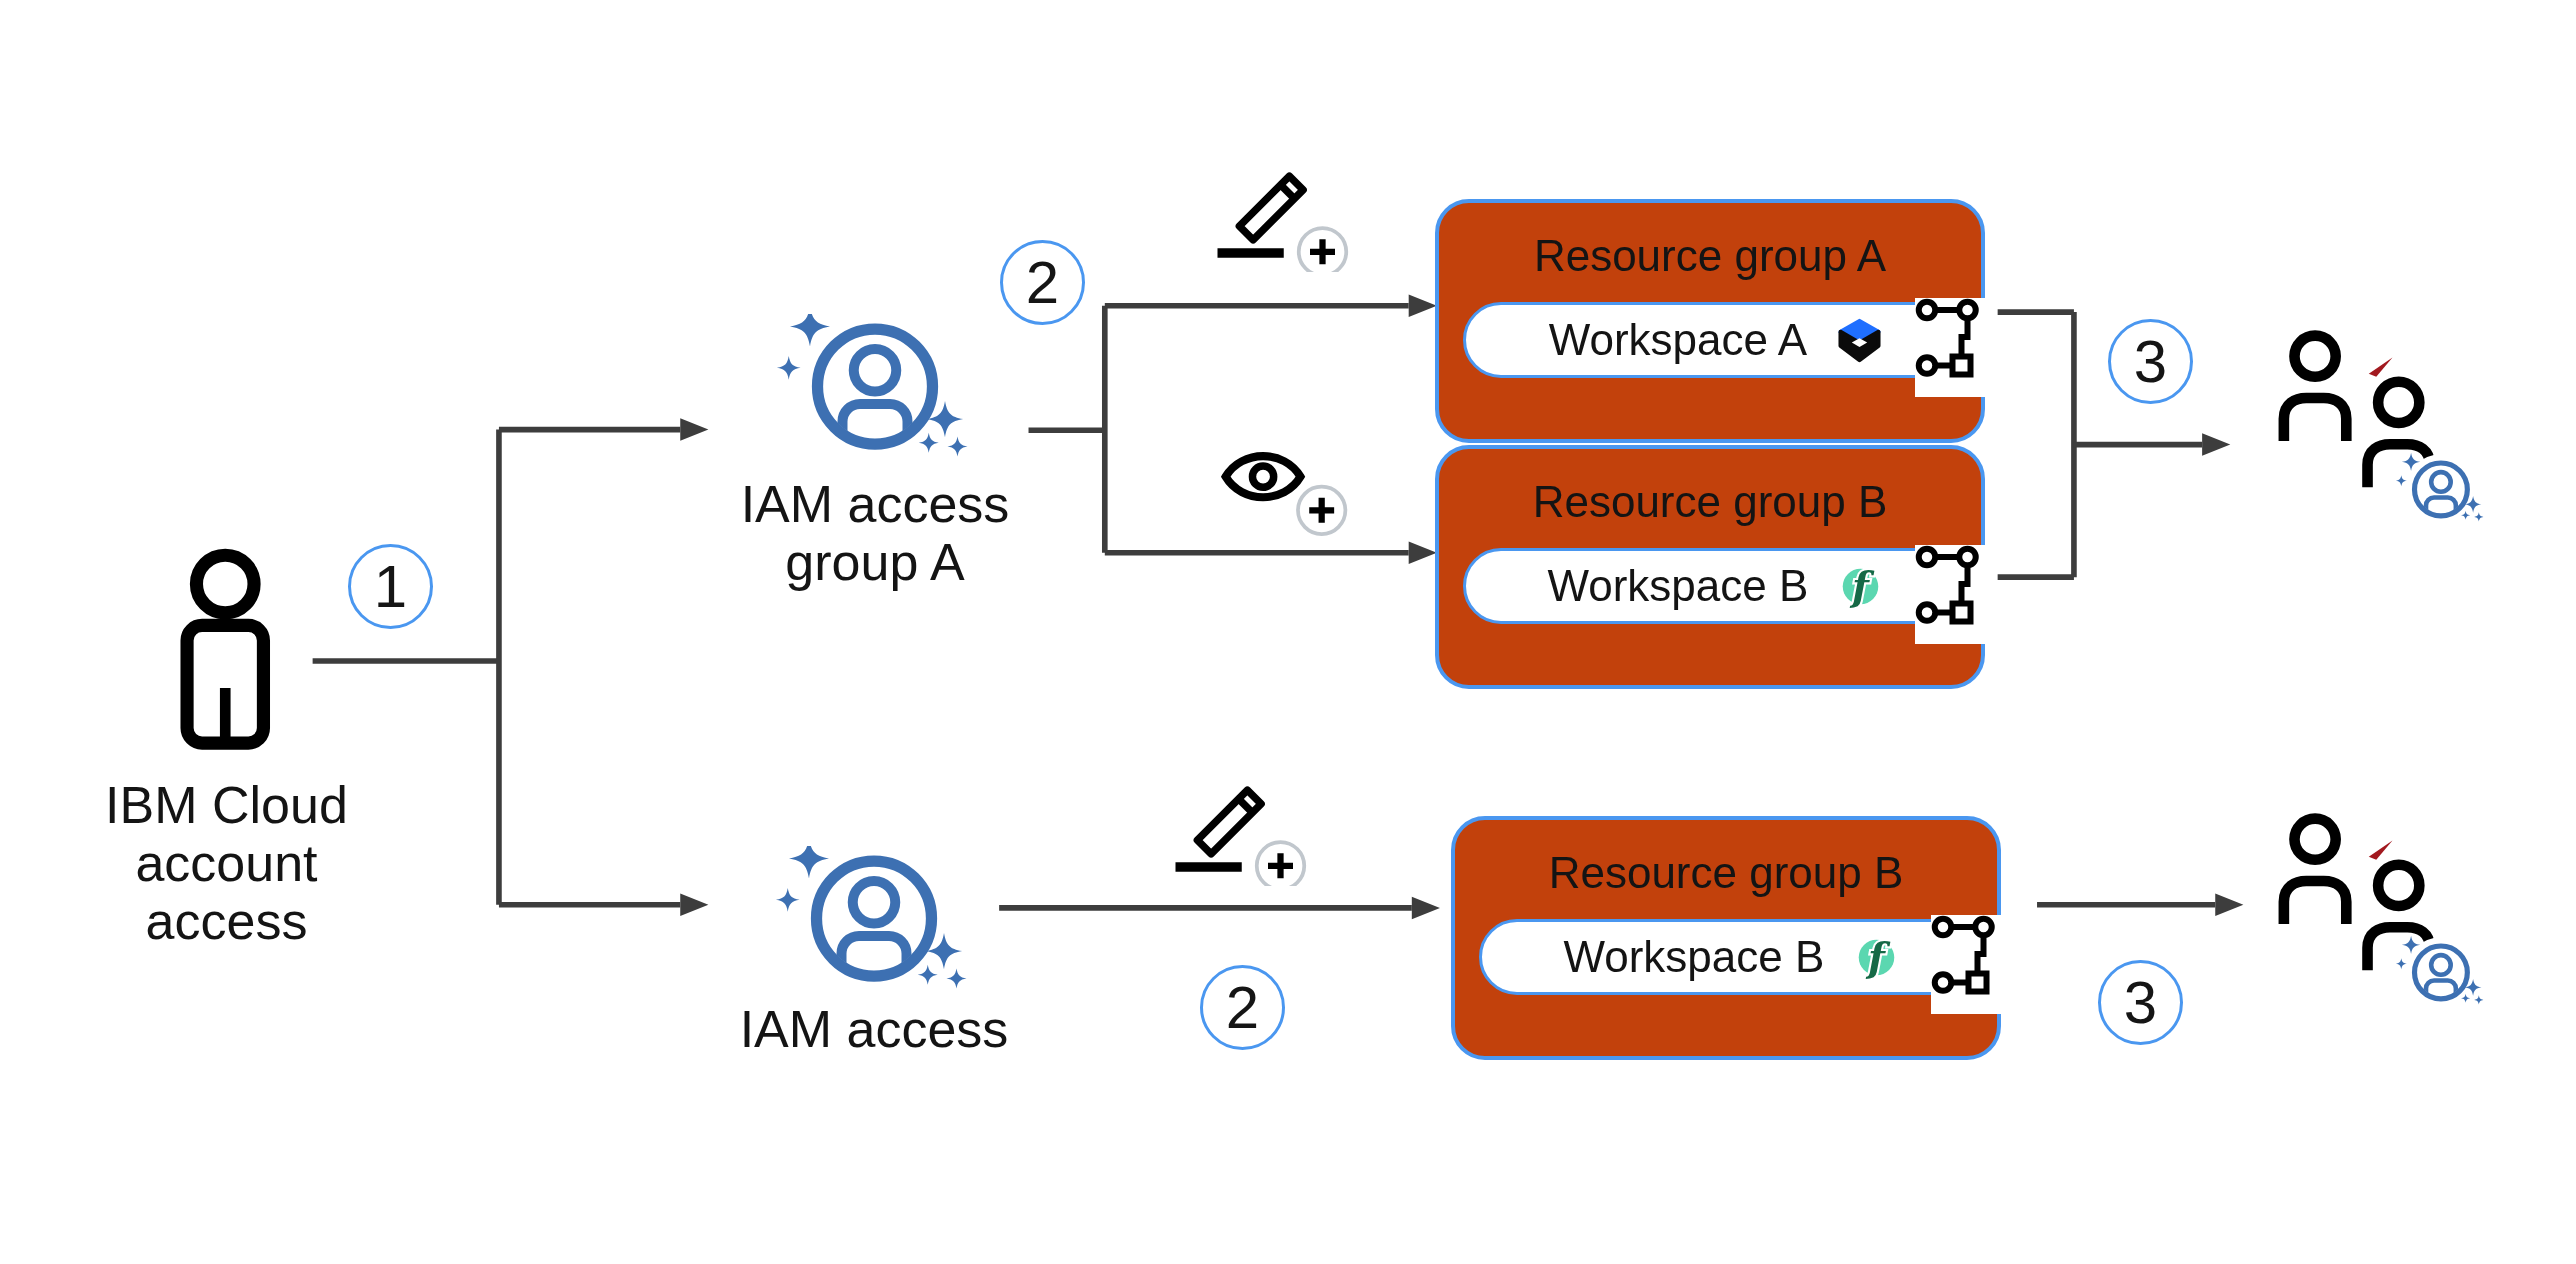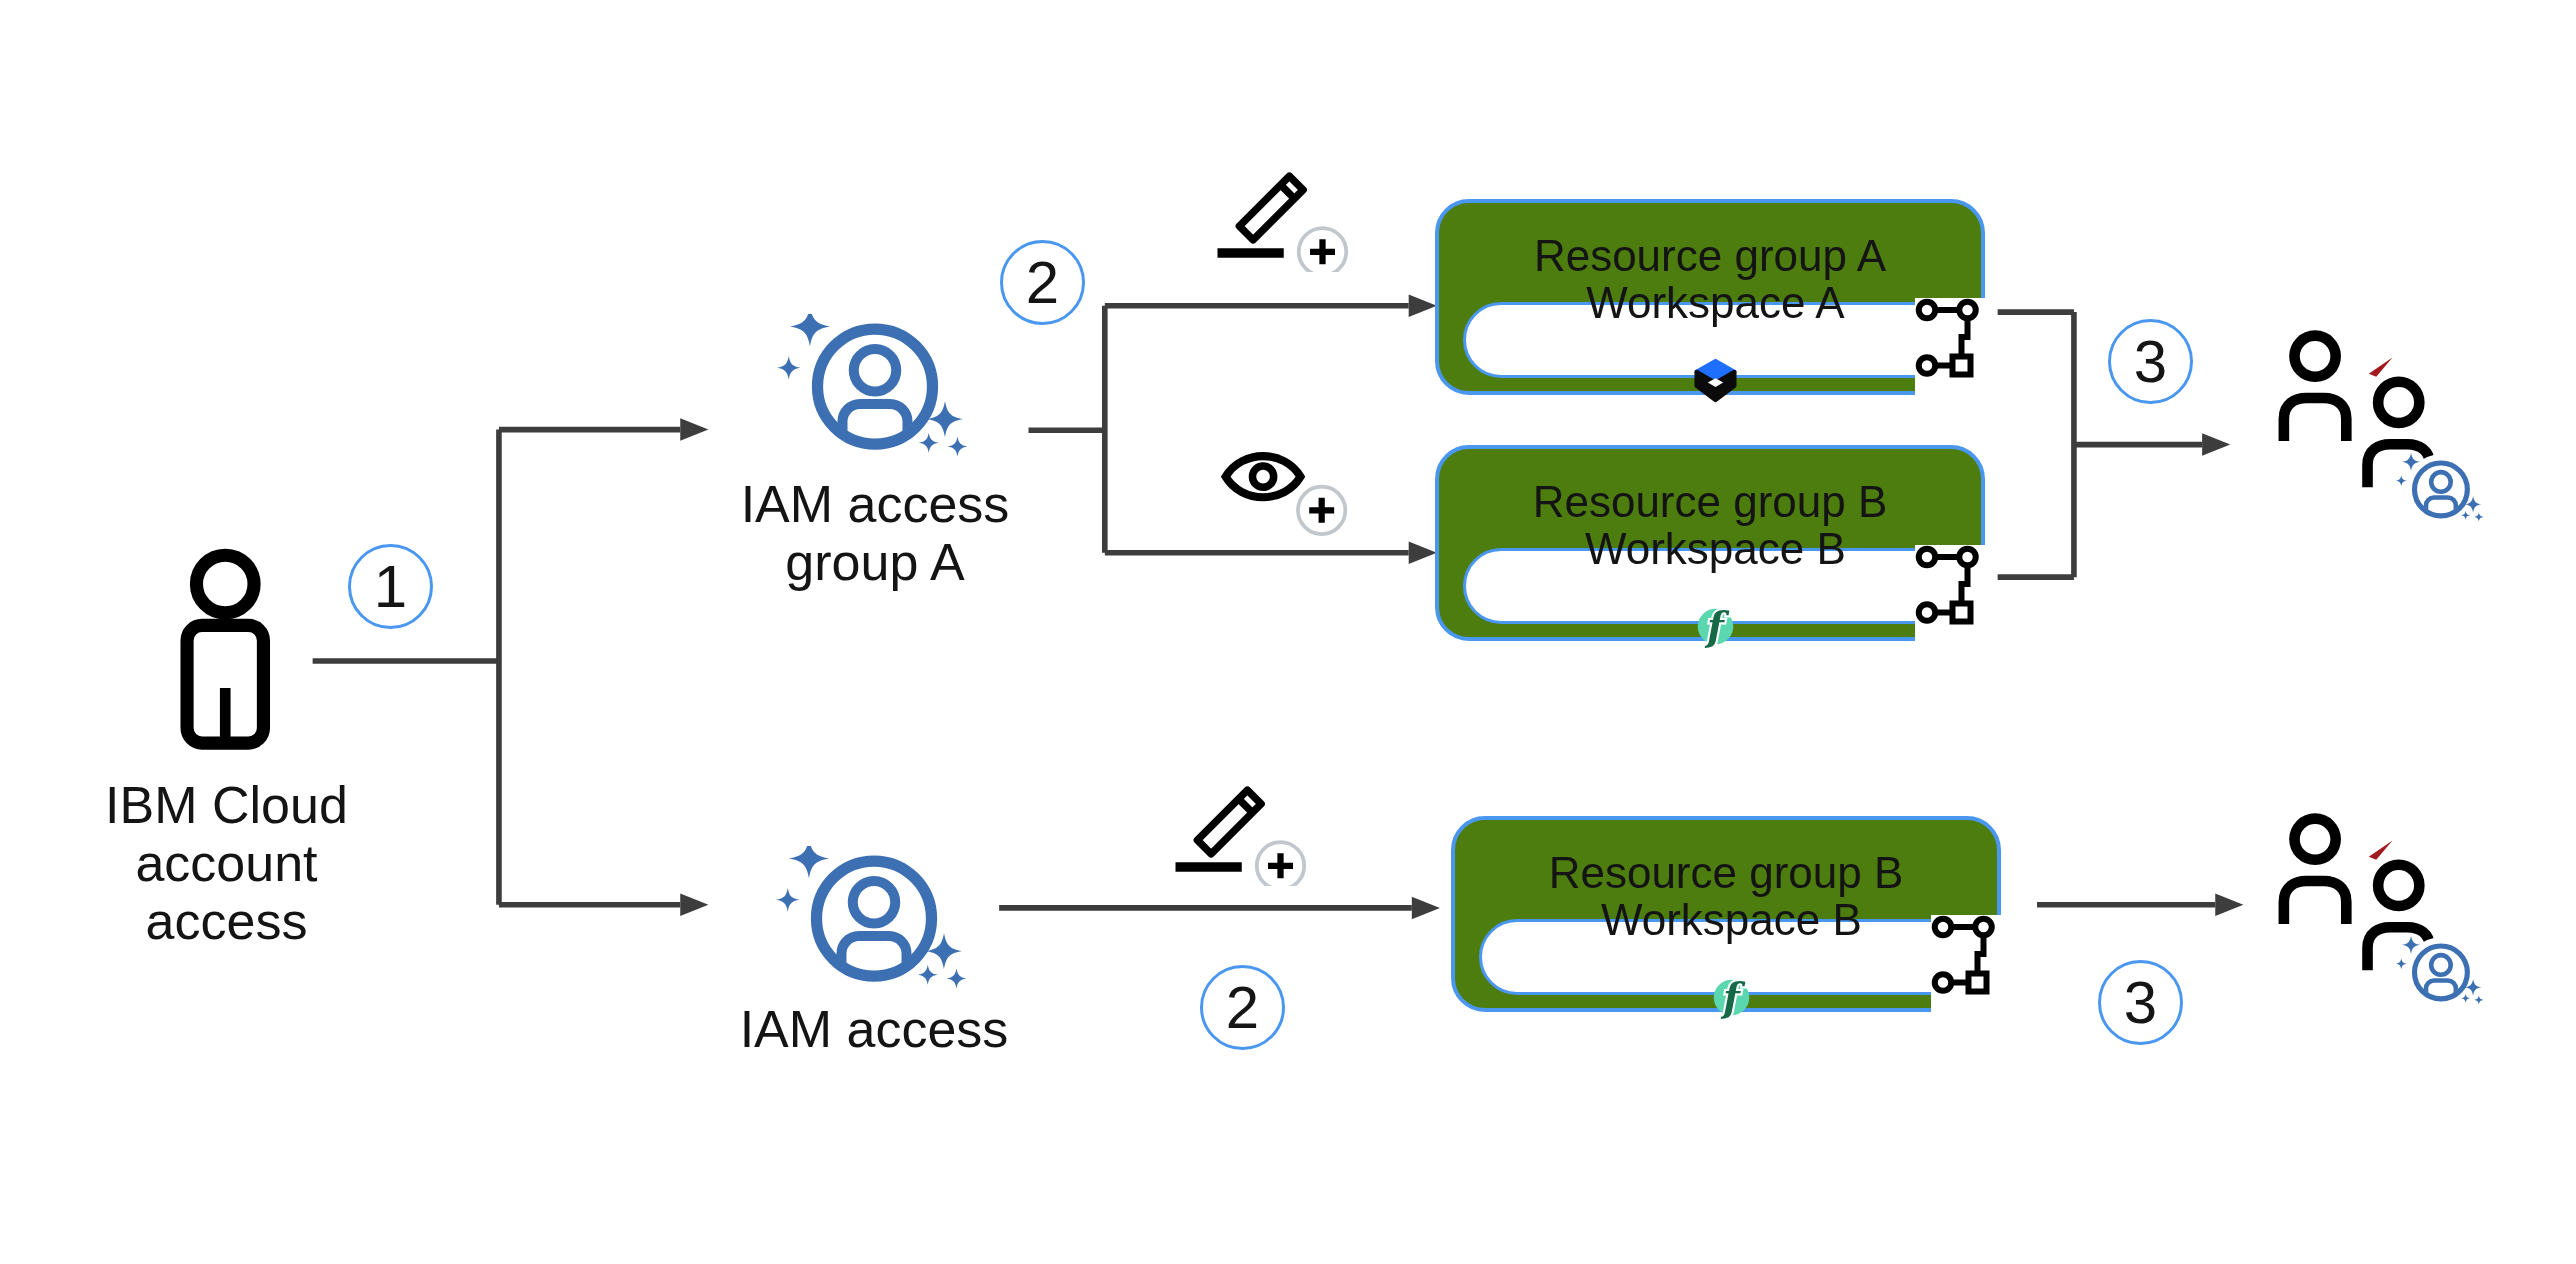--- a/index.html
+++ b/index.html
@@ -17,28 +17,28 @@
     position:absolute;text-align:center;
     font-size:52px;line-height:58px;color:var(--text,#141414);
   }
   .num-badge{
     position:absolute;width:85px;height:85px;box-sizing:border-box;
     border:3.1px solid var(--accent-blue,#4A97F0);border-radius:50%;
     background:#fff;display:flex;align-items:center;justify-content:center;
     font-size:60px;color:#151515;
   }
   .rg-box{
-    position:absolute;width:550px;height:196px;box-sizing:border-box;
-    border:4.4px solid var(--accent-blue,#4A97F0);border-radius:34px;background:#4d7c0f;
+    position:absolute;width:550px;height:244px;box-sizing:border-box;
+    border:4.4px solid var(--accent-blue,#4A97F0);border-radius:34px;background:#c2410c;
   }
   .rg-title{text-align:center;margin-top:27.5px;font-size:44px;white-space:nowrap;}
   .ws-pill{
     position:absolute;left:24.4px;top:99px;width:504px;height:76px;box-sizing:border-box;
     border:3.8px solid var(--accent-blue,#4A97F0);border-radius:38px;background:#fff;
-    display:flex;align-items:center;justify-content:center;gap:30px;flex-direction:column;
+    display:flex;align-items:center;justify-content:center;gap:30px;
   }
   .ws-pill span{font-size:44px;white-space:nowrap;}
   .ws-pill svg{flex:none;}
 </style>
 </head>
 <body>
 
 <div class="canvas">
 
   <svg width="0" height="0" style="position:absolute">

